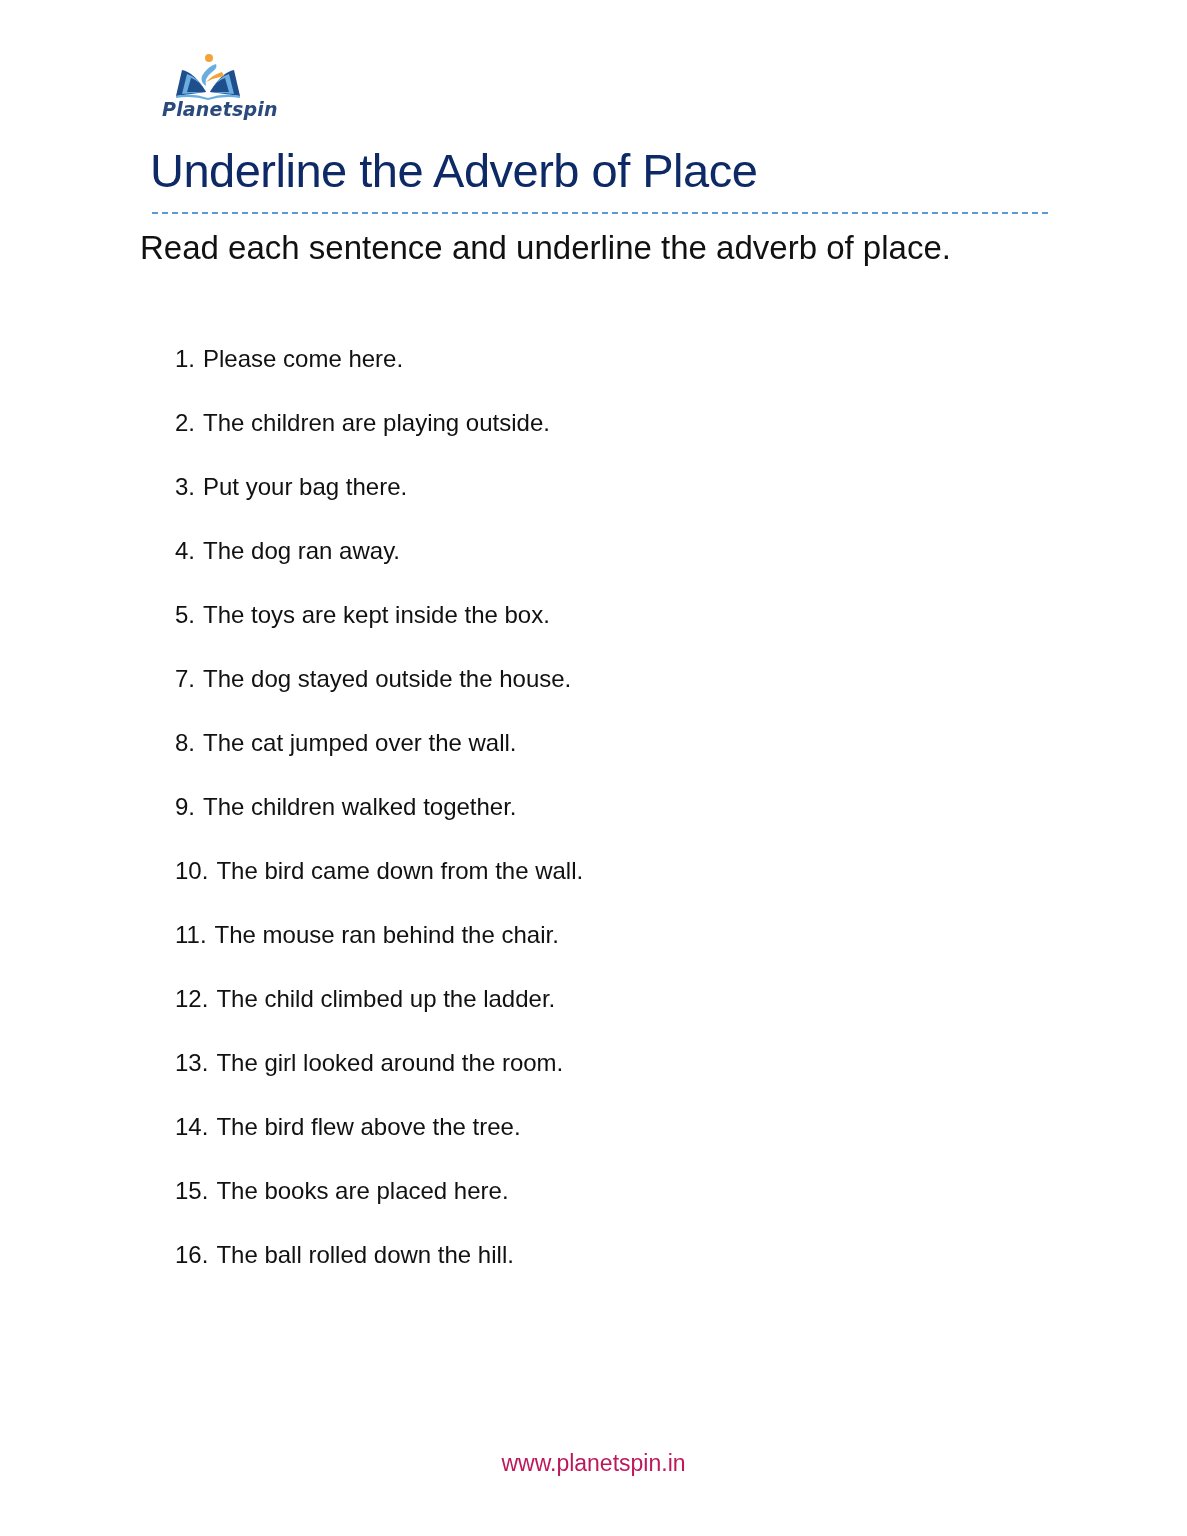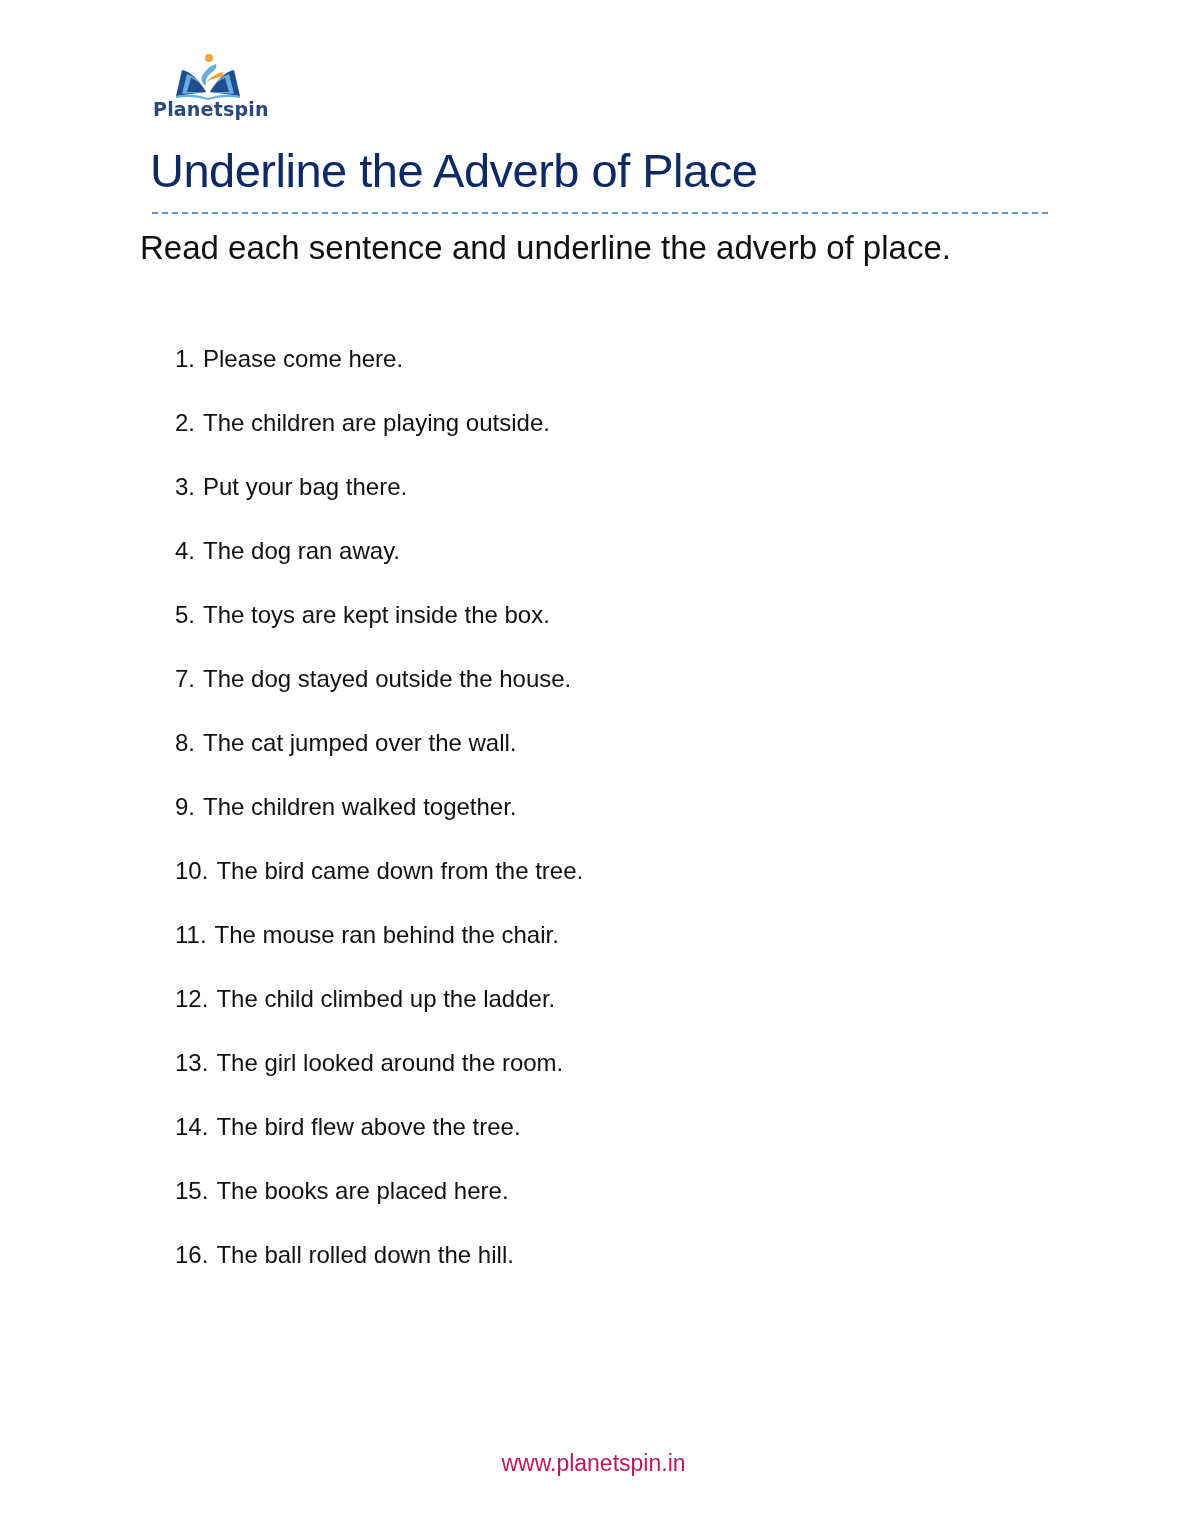--- a/index.html
+++ b/index.html
@@ -113,39 +113,39 @@
     <path d="M68 44 L62 18 Q50 20 38 40 Z" fill="#1f4e8c"></path>
     <path d="M62 42 L57 22 Q47 24 38 40 Z" fill="#6aaee0"></path>
     <path d="M57 40 L53 26 Q45 28 38 40 Z" fill="#1f4e8c"></path>
 
     <path d="M4 44 Q20 40 36 46 Q52 40 68 44 L68 46 Q52 43 36 48 Q20 43 4 46 Z" fill="#6aaee0"></path>
 
     <circle cx="37" cy="6" r="4" fill="#f2a33a"></circle>
     <path d="M44 12 Q36 14 30 24 Q28 30 34 34 Q32 26 40 20 Q46 16 44 12 Z" fill="#6aaee0"></path>
     <path d="M50 20 Q42 22 34 30 Q42 26 52 24 Z" fill="#f2a33a"></path>
   </svg>
-  <span class="logo-text" style="position:absolute;left:1px;top:48px;">Planetspin</span>
+  <span class="logo-text" style="position:absolute;left:10px;top:48px;font-style:italic;">Planetspin</span>
 </div>
 
 <h1 class="title">Underline the Adverb of Place</h1>
 
 <div class="divider"></div>
 
 <p class="instructions">Read each sentence and underline the adverb of place.</p>
 
 <ol class="questions">
   <li class="question"><span class="num">1.</span><span>Please come here.</span></li>
   <li class="question"><span class="num">2.</span><span>The children are playing outside.</span></li>
   <li class="question"><span class="num">3.</span><span>Put your bag there.</span></li>
   <li class="question"><span class="num">4.</span><span>The dog ran away.</span></li>
   <li class="question"><span class="num">5.</span><span>The toys are kept inside the box.</span></li>
   <li class="question"><span class="num">7.</span><span>The dog stayed outside the house.</span></li>
   <li class="question"><span class="num">8.</span><span>The cat jumped over the wall.</span></li>
   <li class="question"><span class="num">9.</span><span>The children walked together.</span></li>
-  <li class="question"><span class="num">10.</span><span>The bird came down from the tree.</span></li>
+  <li class="question"><span class="num">10.</span><span>The bird came down from the wall.</span></li>
   <li class="question"><span class="num">11.</span><span>The mouse ran behind the chair.</span></li>
   <li class="question"><span class="num">12.</span><span>The child climbed up the ladder.</span></li>
   <li class="question"><span class="num">13.</span><span>The girl looked around the room.</span></li>
   <li class="question"><span class="num">14.</span><span>The bird flew above the tree.</span></li>
   <li class="question"><span class="num">15.</span><span>The books are placed here.</span></li>
   <li class="question"><span class="num">16.</span><span>The ball rolled down the hill.</span></li>
 </ol>
 
 <div class="footer">
   <span>www.planetspin.in</span>

